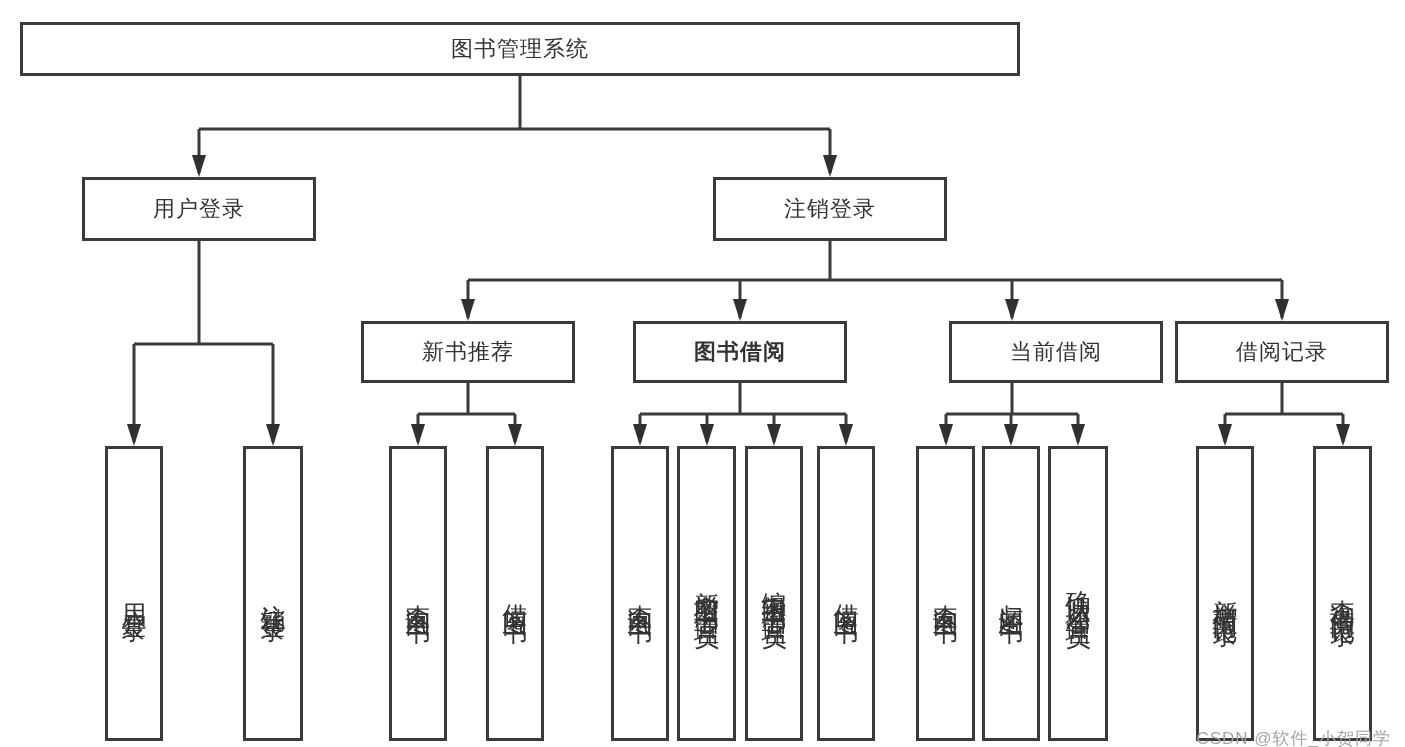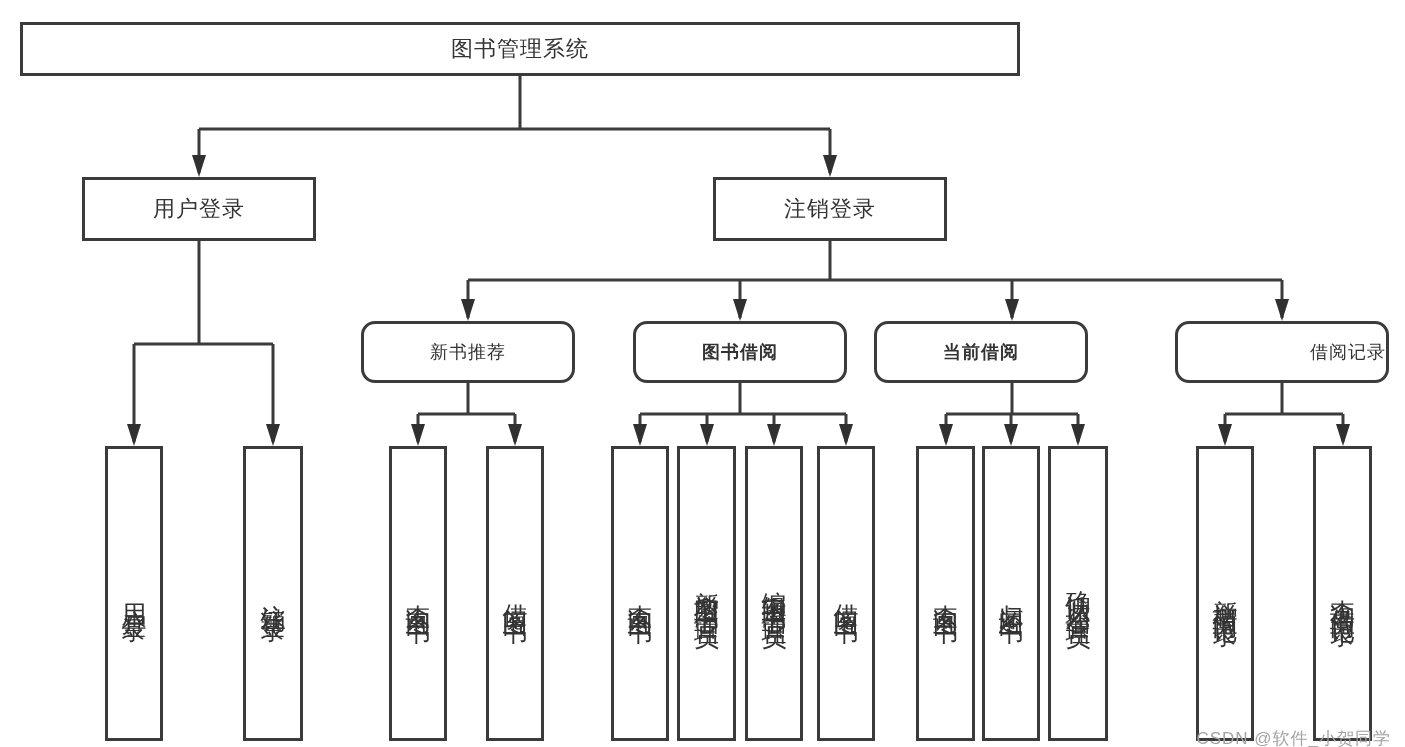--- a/index.html
+++ b/index.html
@@ -29,21 +29,21 @@
     border: 3px solid #3b3b3b;
     display: flex;
     align-items: center;
     justify-content: center;
     color: #333333;
     text-align: center;
     letter-spacing: 1px;
   }
   .lvl1 { font-size: 22px; }
   .lvl2 { font-size: 22px; }
-  .lvl3 { font-size: 18px; border-radius: 14px; }
+  .lvl3 { font-size: 22px; }
   .leaf { font-size: 25px; }
   .leaf .vtext {
     writing-mode: vertical-rl;
     text-orientation: mixed;
     letter-spacing: 5px;
     line-height: 1;
     white-space: nowrap;
   }
   #watermark {
     position: absolute;
@@ -113,24 +113,24 @@
   <div class="node lvl2" style="left:713px; top:169px; width:234px; height:64px;">
     <span>注销登录</span>
   </div>
 
   <div class="node lvl3" style="left:361px; top:313px; width:214px; height:62px;">
     <span>新书推荐</span>
   </div>
   <div class="node lvl3" style="left:633px; top:313px; width:214px; height:62px;font-weight:bold;">
     <span>图书借阅</span>
   </div>
-  <div class="node lvl3" style="left:874px; top:313px; width:214px; height:62px;font-weight:bold;">
+  <div class="node lvl3" style="left:949px; top:313px; width:214px; height:62px;">
     <span>当前借阅</span>
   </div>
-  <div class="node lvl3" style="left:1175px; top:313px; width:214px; height:62px;justify-content:flex-end;">
+  <div class="node lvl3" style="left:1175px; top:313px; width:214px; height:62px;">
     <span>借阅记录</span>
   </div>
 
   <div class="node leaf" style="left:105px; top:438px; width:58px; height:295px;">
     <span class="vtext">用户登录</span>
   </div>
   <div class="node leaf" style="left:243px; top:438px; width:60px; height:295px;">
     <span class="vtext">注销登录</span>
   </div>
 

